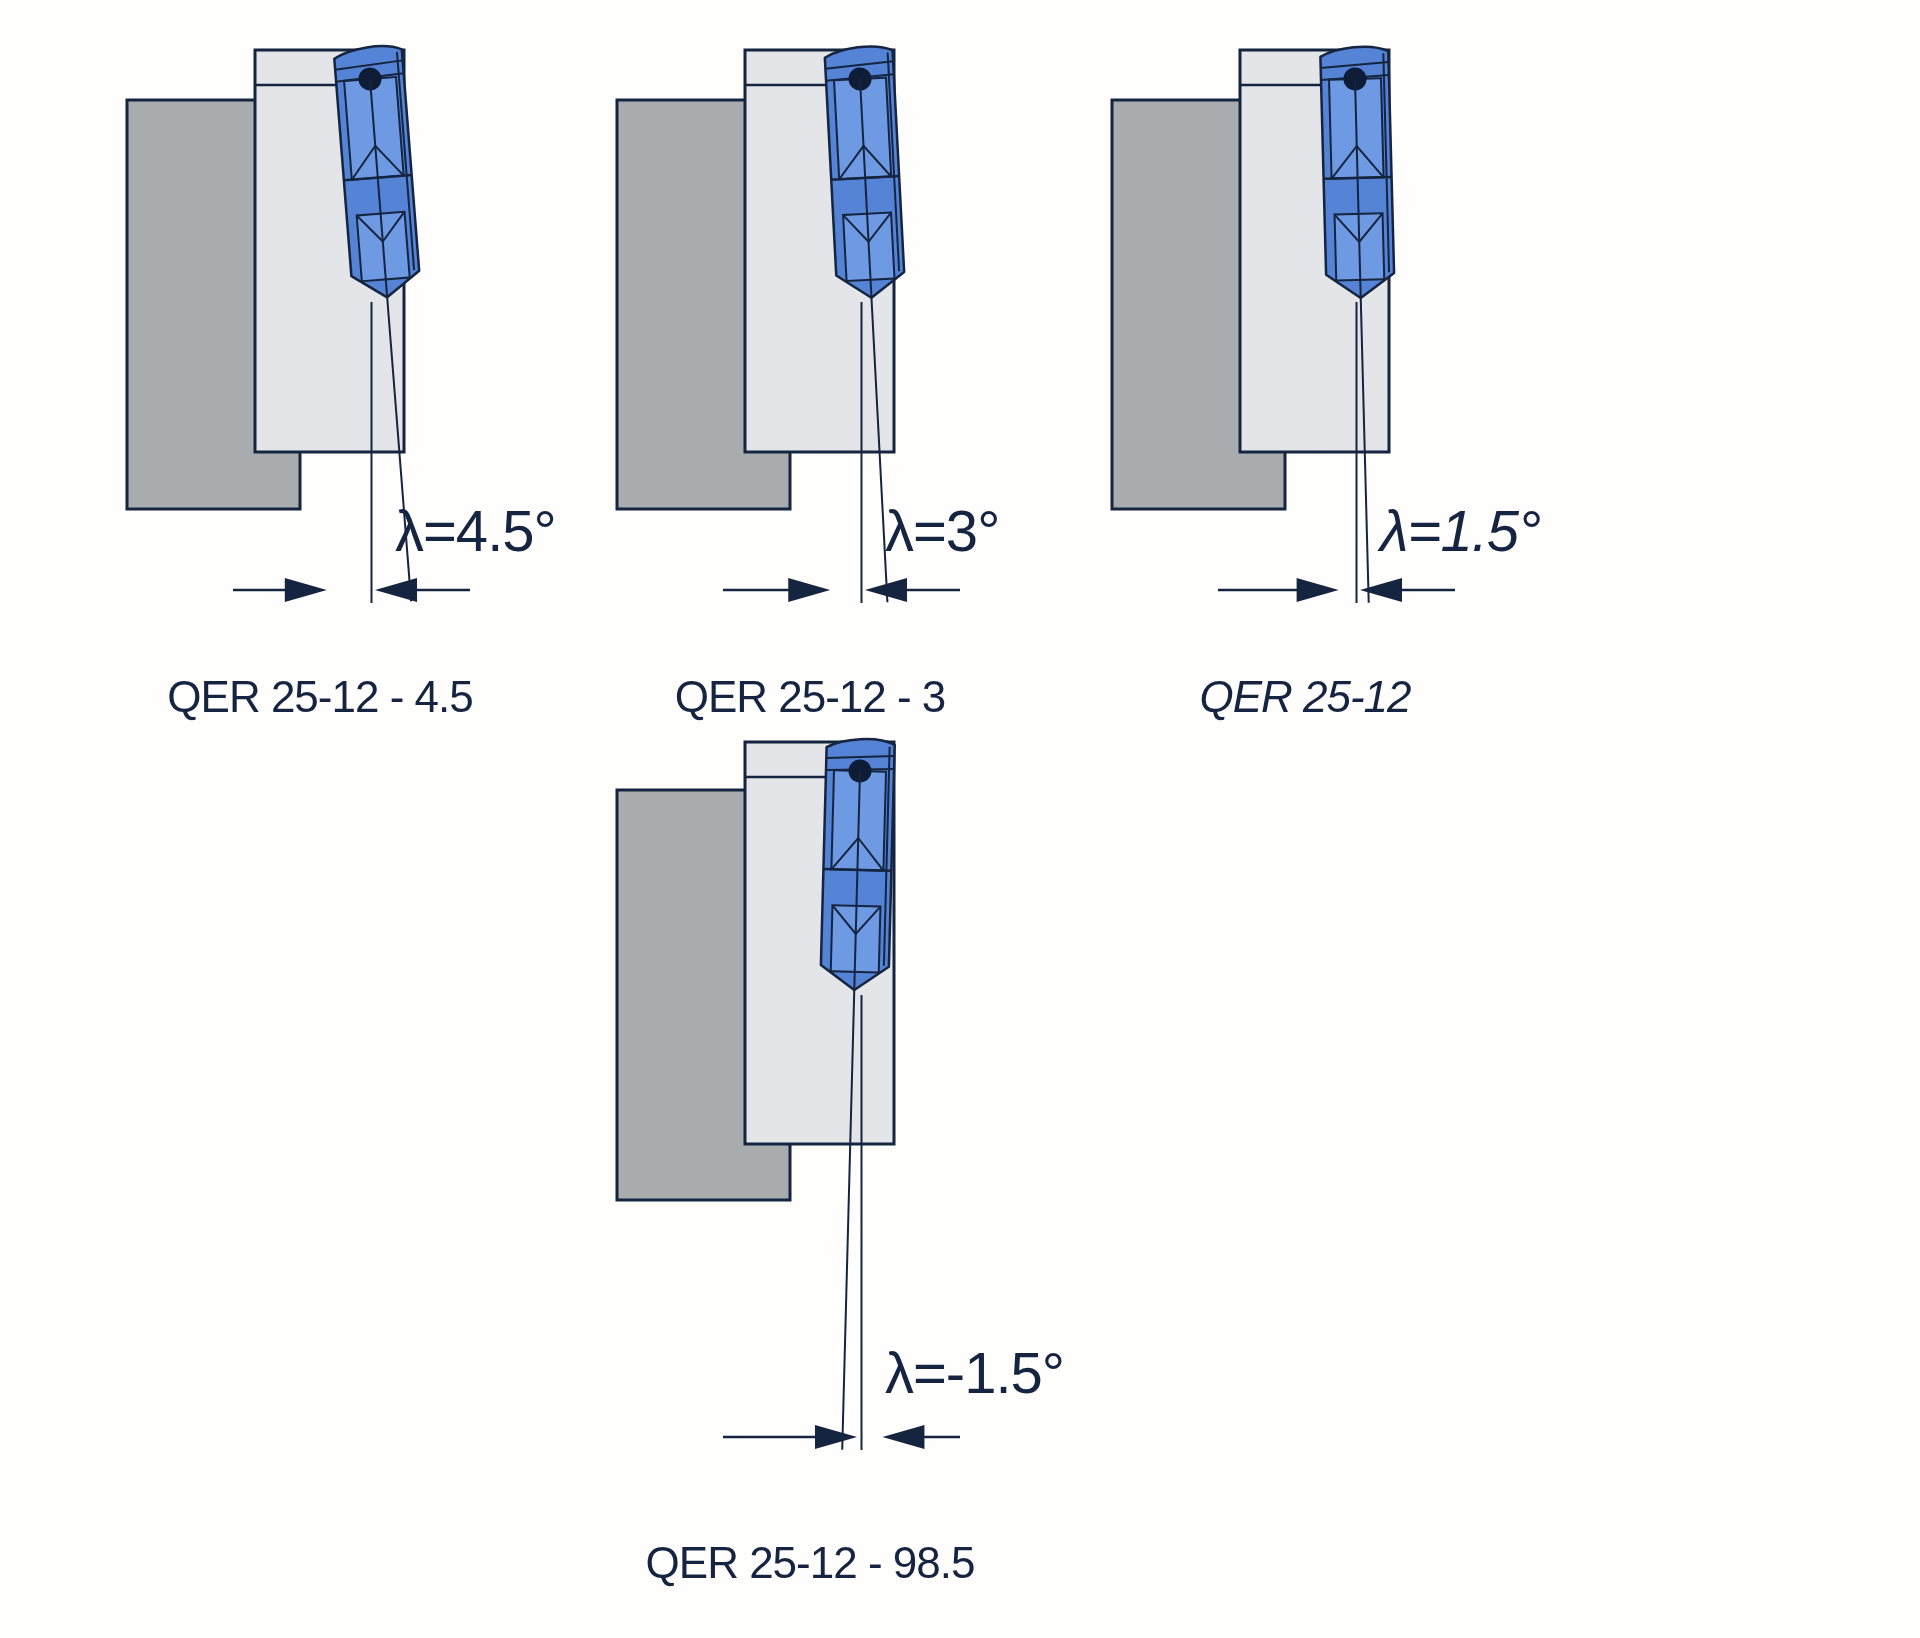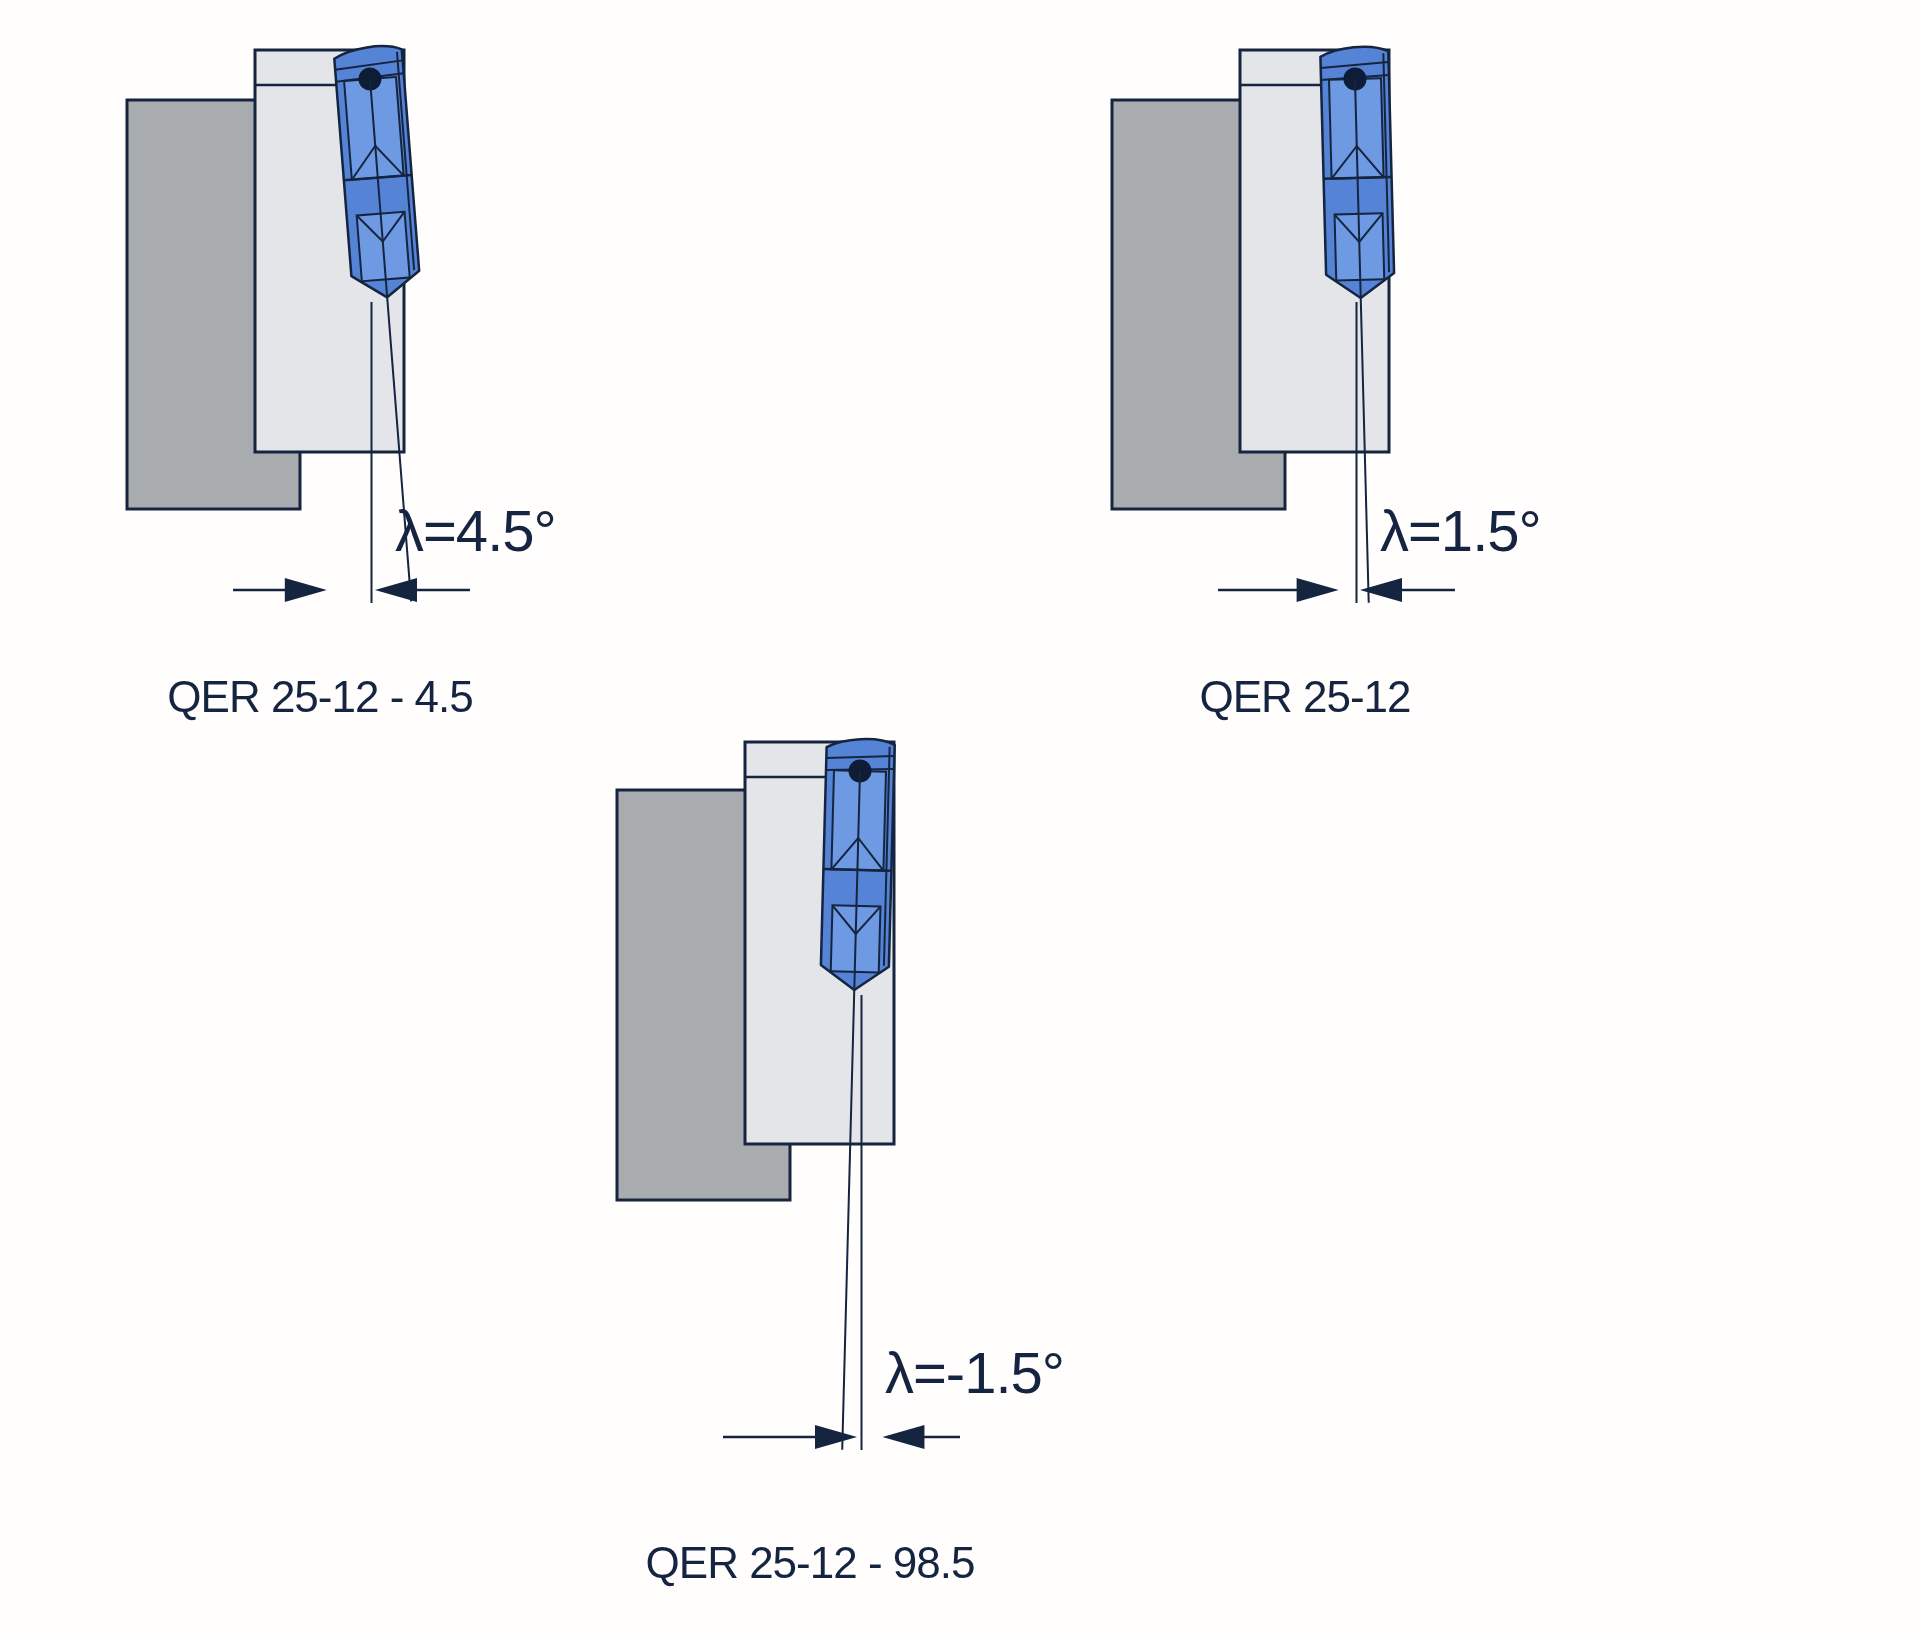--- a/index.html
+++ b/index.html
@@ -59,22 +59,40 @@
       </g>
       <line class="arr-l-line" x1="233" y1="590" x2="286.78342781261995" y2="590" stroke="#15243f" stroke-width="2.5"></line>
       <polygon class="arr-l-head" points="0,0 -42,-12 -42,12" fill="#15243f" transform="translate(326.78342781261995 590)"></polygon>
       <line class="arr-r-line" x1="470" y1="590" x2="415" y2="590" stroke="#15243f" stroke-width="2.5"></line>
       <polygon class="arr-r-head" points="0,0 42,-12 42,12" fill="#15243f" transform="translate(375 590)"></polygon>
       <text class="angle" x="395" y="551">λ=4.5°</text>
       <text class="caption" x="320" y="712">QER 25-12 - 4.5</text>
     </svg>
   </div>
 
+  <div class="cell" style="left:490px;top:0px;">
+    <svg width="650" height="730" viewBox="0 0 650 730">
+      <rect class="dark" x="127" y="100" width="173" height="409" fill="#a9acae" stroke="#15243f" stroke-width="3"></rect>
+      <rect class="light" x="255" y="50" width="149" height="402" fill="#e3e5e9" stroke="#15243f" stroke-width="3"></rect>
+      <line x1="255" y1="85" x2="338" y2="85" stroke="#15243f" stroke-width="2.5"></line>
+      <line x1="371.5" y1="302" x2="371.5" y2="603" stroke="#15243f" stroke-width="2"></line>
+      <g class="insert-rot" transform="rotate(-3 370 79)">
+        <use href="#blade" transform="translate(370,46)"></use>
+        <line class="axis" x1="370" y1="79" x2="370" y2="603" stroke="#15243f" stroke-width="2"></line>
+      </g>
+      <line class="arr-l-line" x1="233" y1="590" x2="300.21962478636596" y2="590" stroke="#15243f" stroke-width="2.5"></line>
+      <polygon class="arr-l-head" points="0,0 -42,-12 -42,12" fill="#15243f" transform="translate(340.21962478636596 590)"></polygon>
+      <line class="arr-r-line" x1="470" y1="590" x2="415" y2="590" stroke="#15243f" stroke-width="2.5"></line>
+      <polygon class="arr-r-head" points="0,0 42,-12 42,12" fill="#15243f" transform="translate(375 590)"></polygon>
+      <text class="angle" x="395" y="551">λ=3°</text>
+      <text class="caption" x="320" y="712">QER 25-12 - 3</text>
+    </svg>
+  </div>
 
-  <div class="cell" style="left:985px;top:0px;">
+  <div class="cell" style="left:985px;top:0px;font-style:italic;">
     <svg width="650" height="730" viewBox="0 0 650 730">
       <rect class="dark" x="127" y="100" width="173" height="409" fill="#a9acae" stroke="#15243f" stroke-width="3"></rect>
       <rect class="light" x="255" y="50" width="149" height="402" fill="#e3e5e9" stroke="#15243f" stroke-width="3"></rect>
       <line x1="255" y1="85" x2="338" y2="85" stroke="#15243f" stroke-width="2.5"></line>
       <line x1="371.5" y1="302" x2="371.5" y2="603" stroke="#15243f" stroke-width="2"></line>
       <g class="insert-rot" transform="rotate(-1.5 370 79)">
         <use href="#blade" transform="translate(370,46)"></use>
         <line class="axis" x1="370" y1="79" x2="370" y2="603" stroke="#15243f" stroke-width="2"></line>
       </g>
       <line class="arr-l-line" x1="233" y1="590" x2="313.6189940781455" y2="590" stroke="#15243f" stroke-width="2.5"></line>

